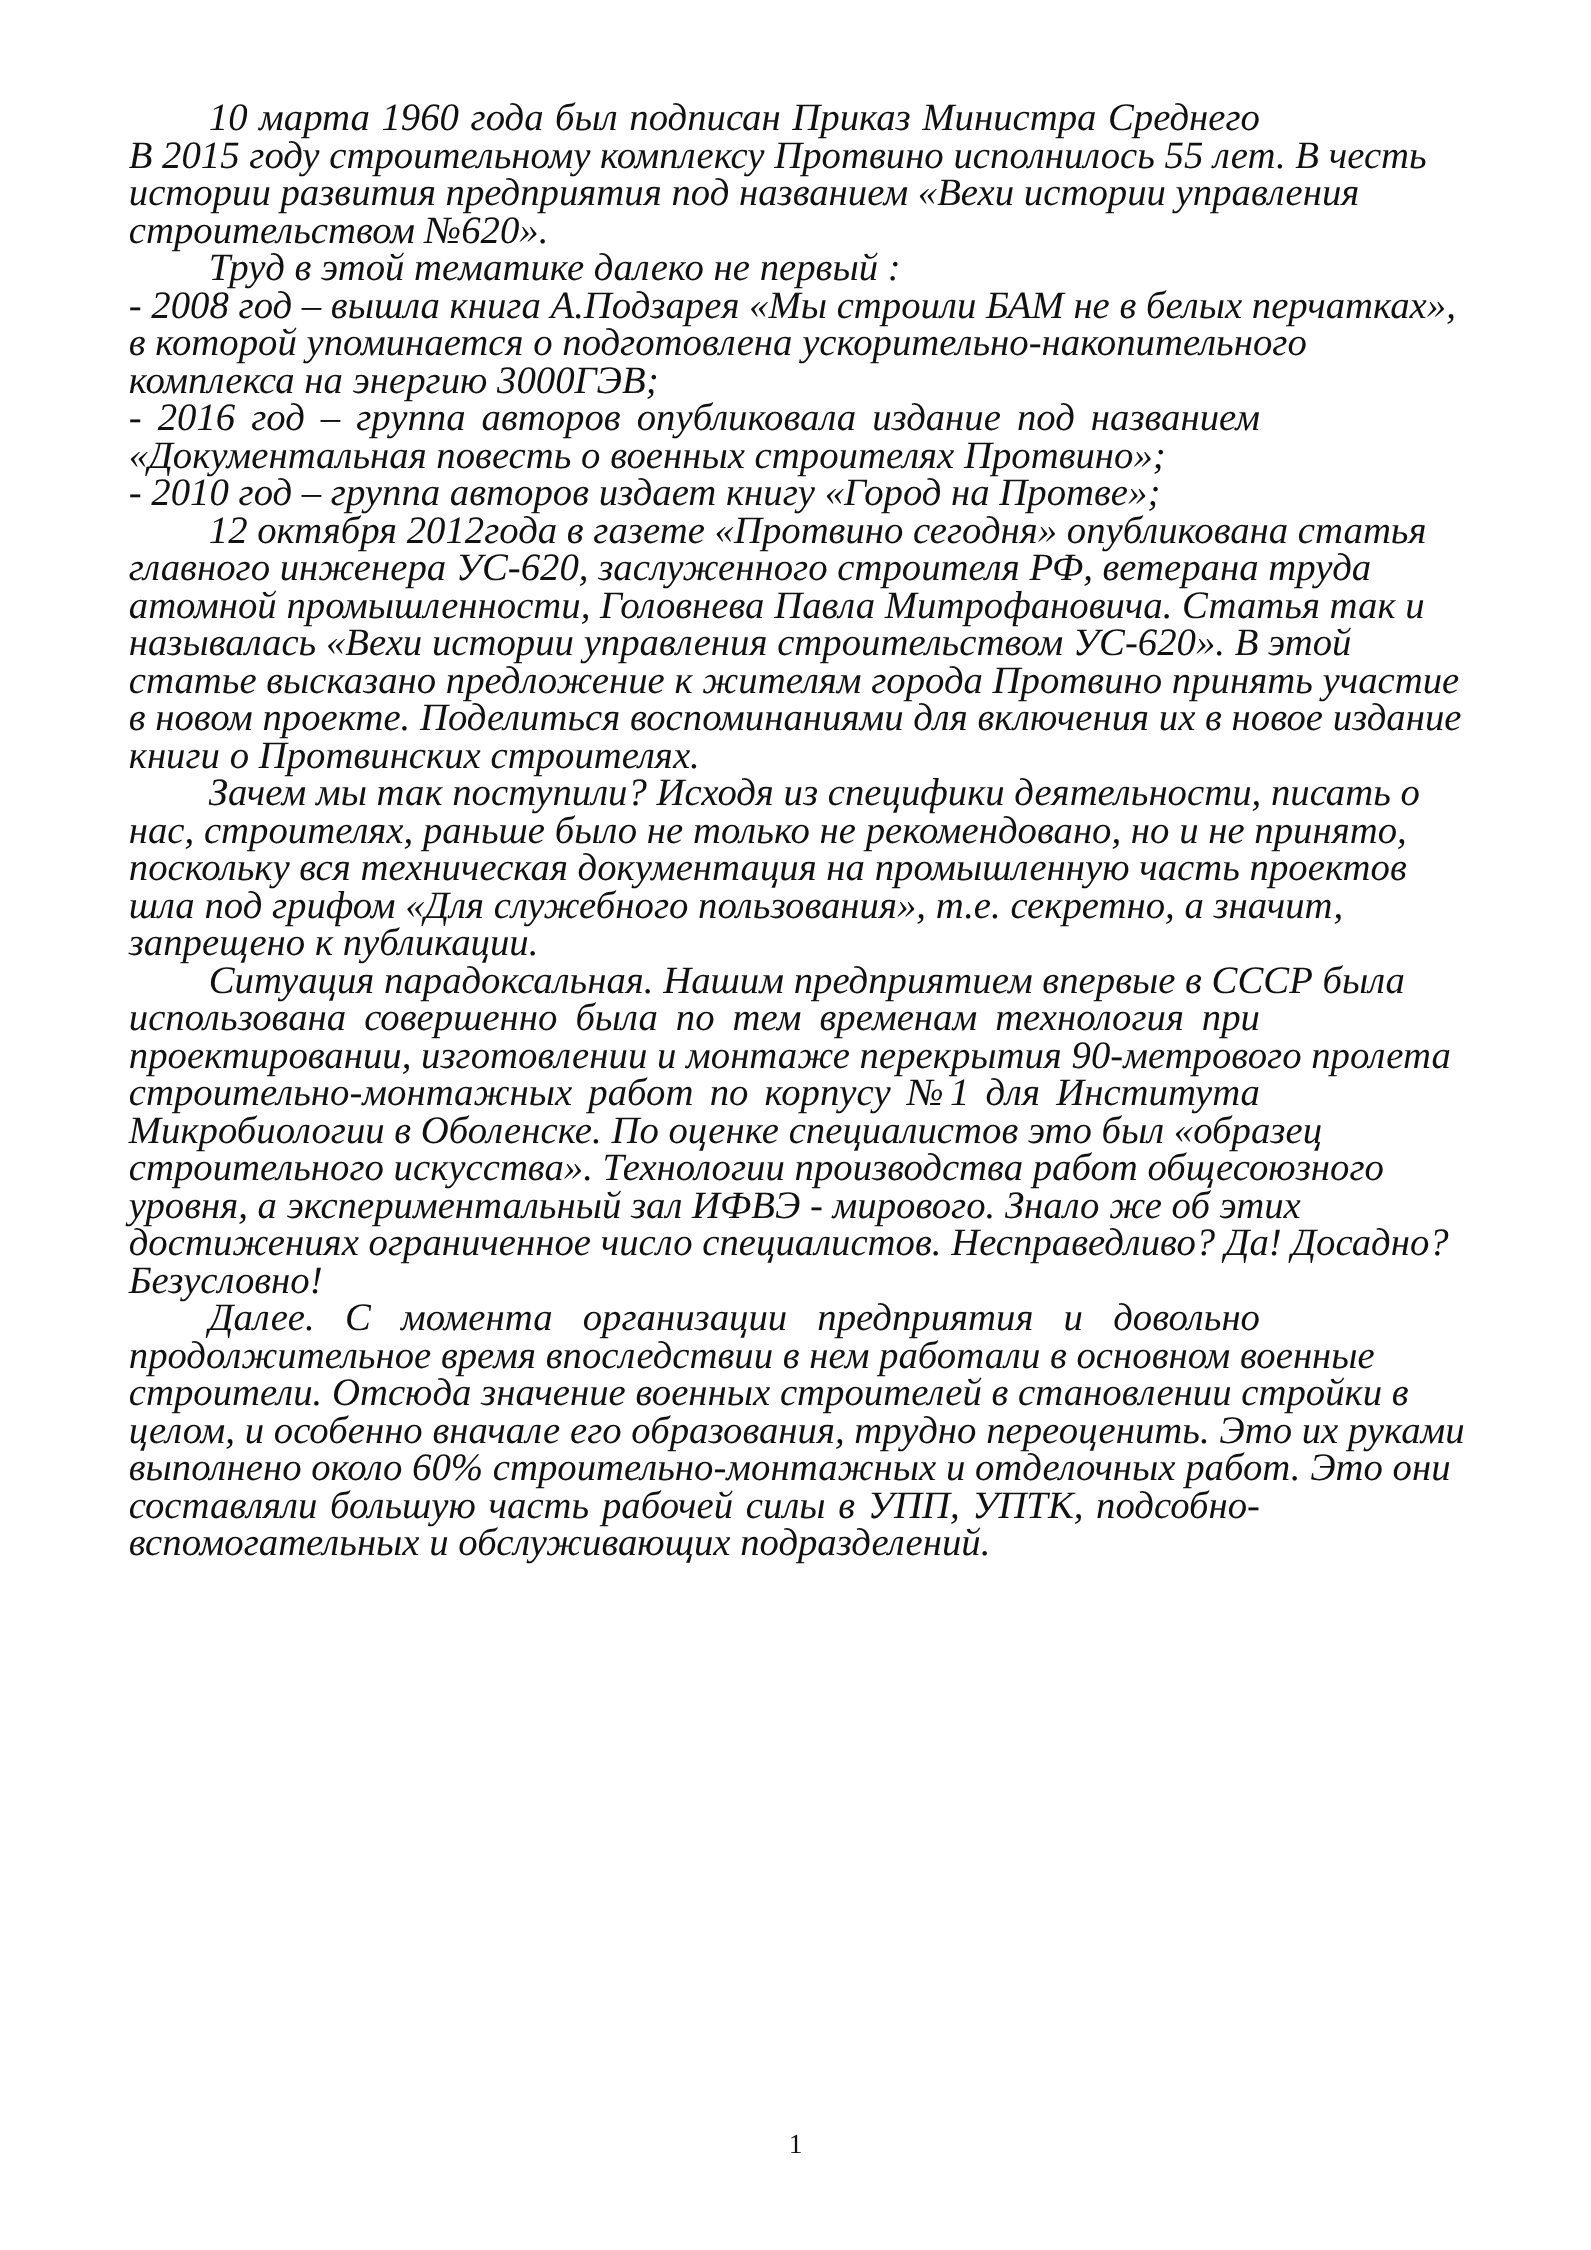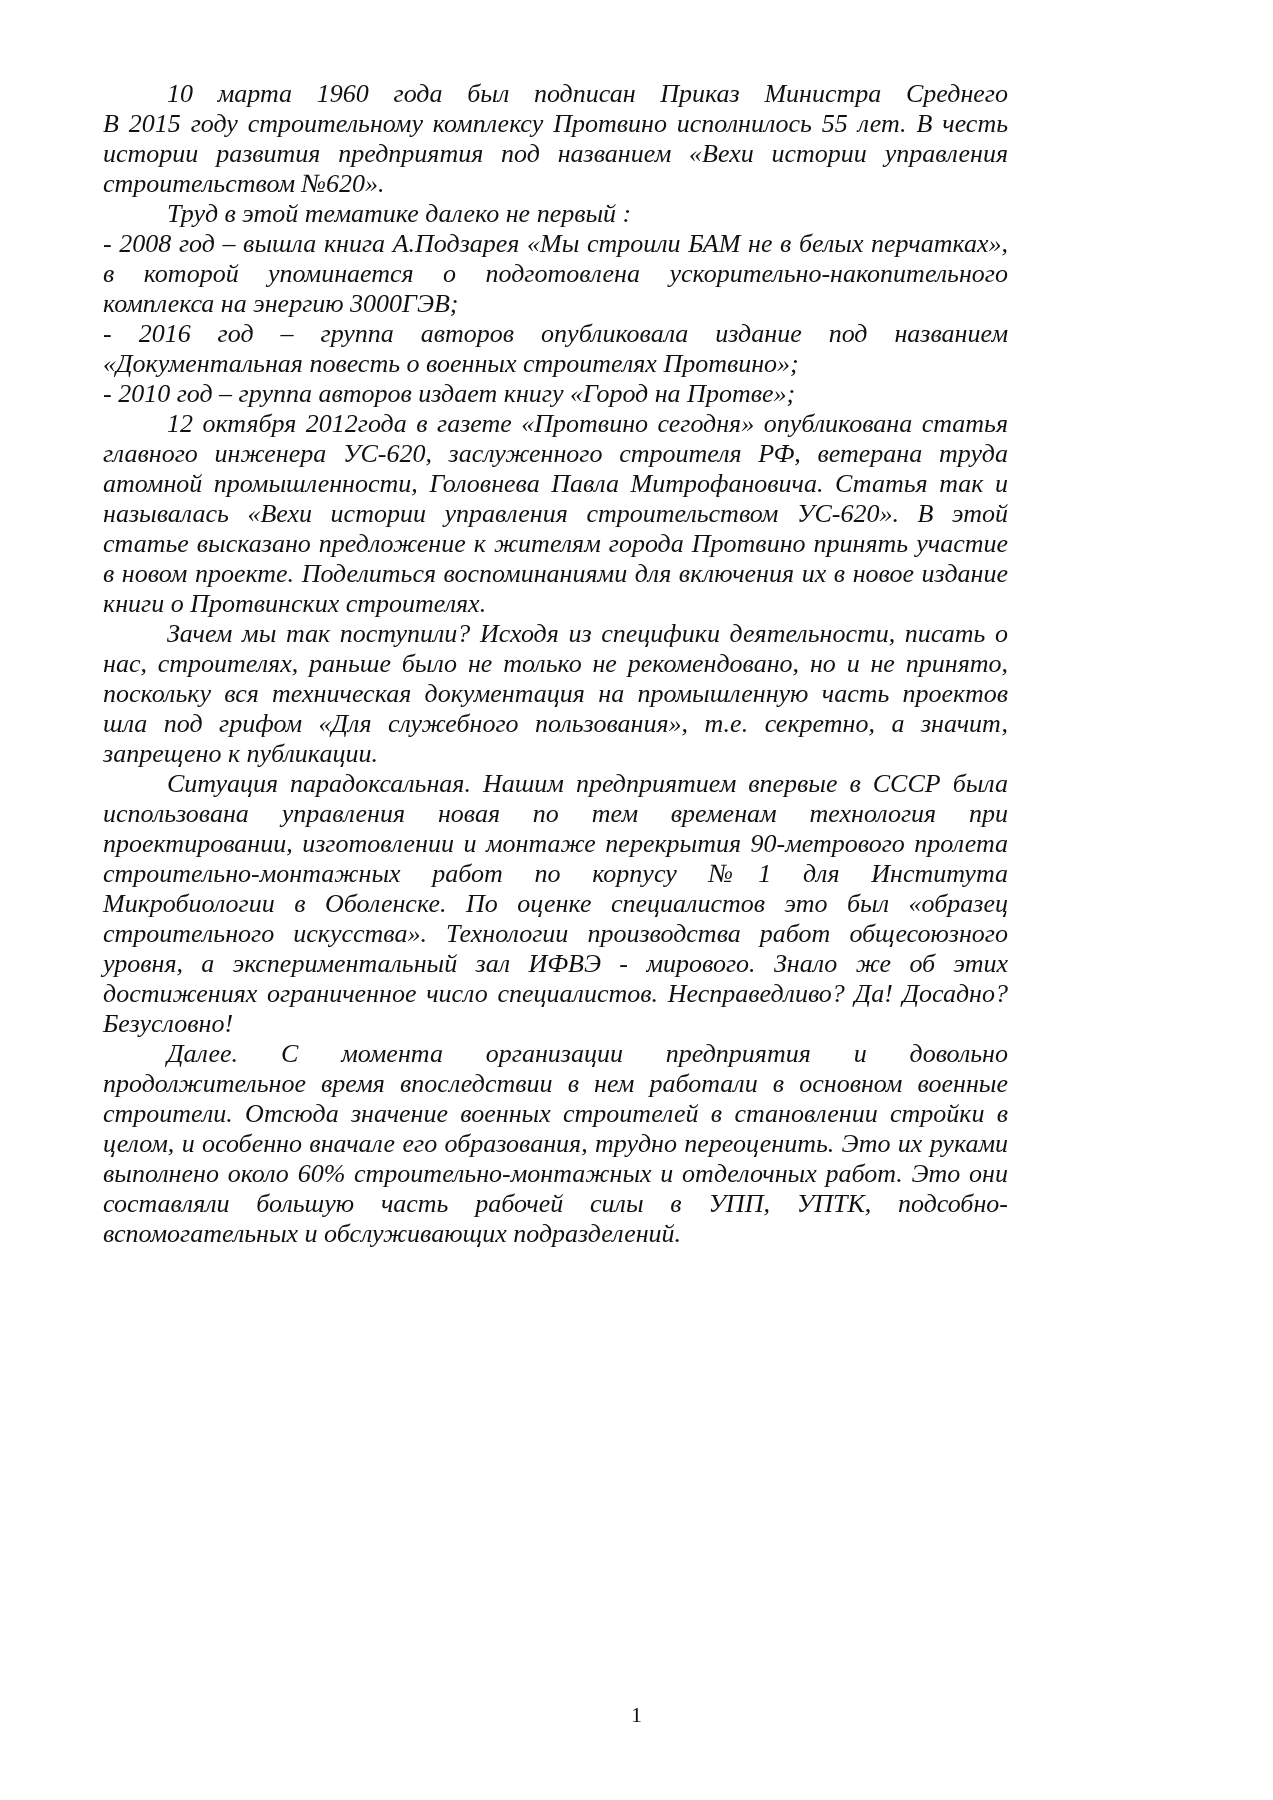--- a/index.html
+++ b/index.html
@@ -21,21 +21,21 @@
       height: 1800px;
       background: #ffffff;
     }
     .content {
       position: absolute;
       left: 103px;
       top: 79px;
       width: 905px;
       font-family: "Liberation Serif", "DejaVu Serif", serif;
       font-style: italic;
-      font-size: 26px;
+      font-size: 31px;
       line-height: 30px;
       color: #111111;
     }
     .line {
       display: block;
       white-space: nowrap;
       text-align: justify;
       text-align-last: justify;
       height: 30px;
       overflow: visible;
@@ -96,21 +96,21 @@
       </div>
       <div>
         <span class="line indent">Зачем мы так поступили? Исходя из специфики деятельности, писать о</span>
         <span class="line">нас, строителях, раньше было не только  не рекомендовано, но и не принято,</span>
         <span class="line">поскольку вся техническая документация на промышленную часть проектов</span>
         <span class="line">шла под грифом «Для служебного пользования», т.е. секретно, а значит,</span>
         <span class="line last">запрещено к публикации.</span>
       </div>
       <div>
         <span class="line indent">Ситуация парадоксальная. Нашим предприятием впервые в СССР была</span>
-        <span class="line">использована управления новая по тем временам технология при</span>
+        <span class="line">использована совершенно была по тем временам технология при</span>
         <span class="line">проектировании, изготовлении и  монтаже перекрытия 90-метрового пролета</span>
         <span class="line">строительно-монтажных работ по корпусу №1 для Института</span>
         <span class="line">Микробиологии в Оболенске. По оценке специалистов  это был «образец</span>
         <span class="line">строительного искусства». Технологии производства работ общесоюзного</span>
         <span class="line">уровня, а экспериментальный зал ИФВЭ - мирового. Знало же об этих</span>
         <span class="line">достижениях ограниченное число специалистов.  Несправедливо? Да! Досадно?</span>
         <span class="line last">Безусловно!</span>
       </div>
       <div>
         <span class="line indent">Далее. С момента организации предприятия  и довольно</span>

